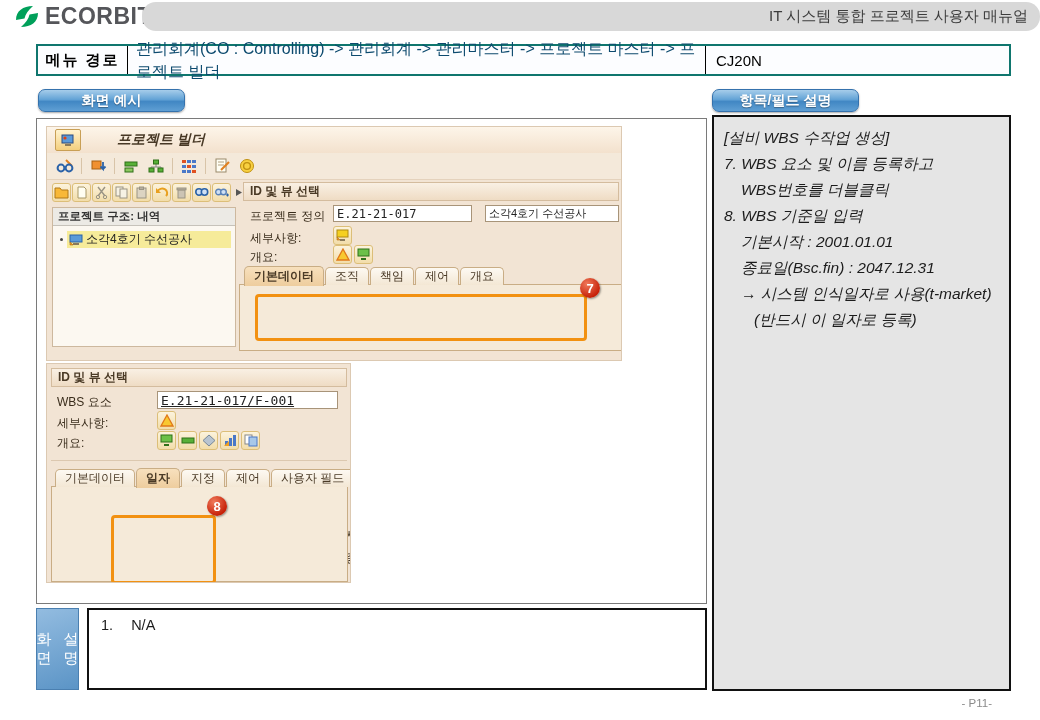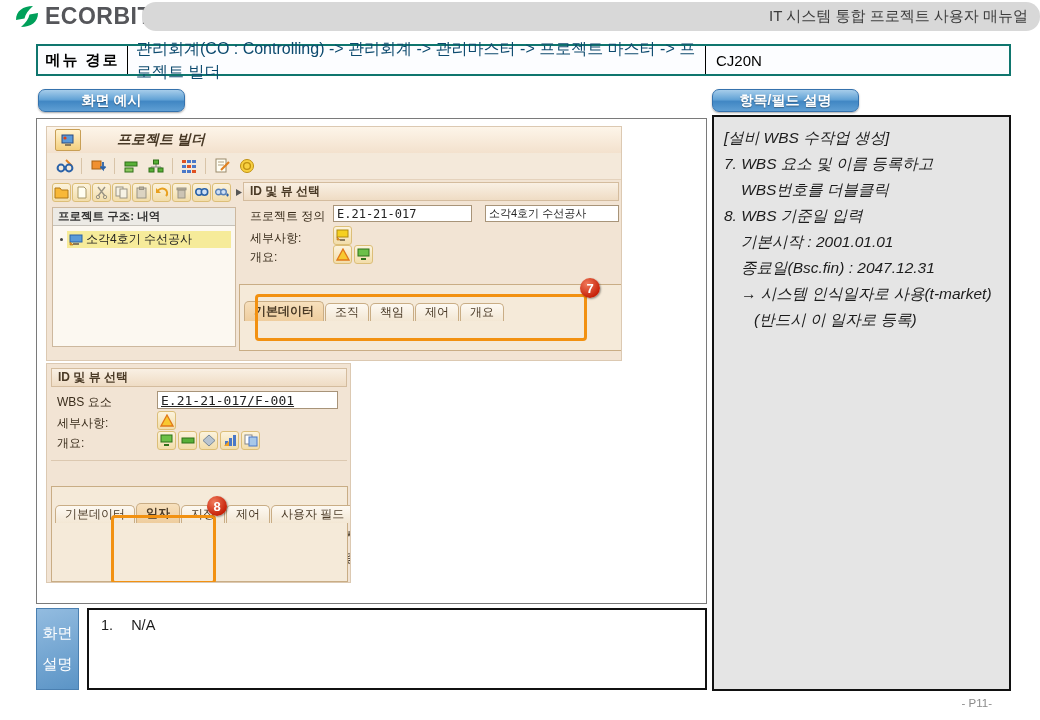--- a/index.html
+++ b/index.html
@@ -69,21 +69,21 @@
 
   .group-hdr { position:absolute; background:linear-gradient(#f9f0e4,#efdcc4); border:1px solid #d4bc9e;
                font-size:12px; font-weight:bold; color:#4a3a26; display:flex; align-items:center;
                padding-left:6px; box-sizing:border-box; }
   .frm-label { position:absolute; font-size:12px; color:#3a2d1c; white-space:nowrap; }
   .input { position:absolute; height:17px; background:#fff; border:1px solid #a89479; box-sizing:border-box;
            font-family:"DejaVu Sans Mono", monospace; font-size:12px; color:#222;
            display:flex; align-items:center; padding-left:3px; white-space:nowrap; overflow:hidden; }
   .input.yellow { background:#f6ef9c; }
 
-  .tabs { position:absolute; display:flex; align-items:flex-end; z-index:2;margin-top:36px; }
+  .tabs { position:absolute; display:flex; align-items:center; z-index:2; }
   .tab { height:17px; padding:0 9px; display:flex; align-items:center; font-size:12px; color:#4a3a26;
          background:linear-gradient(#fdf9f2,#f3e7d4); border:1px solid #c9ad85; border-bottom:none;
          border-radius:5px 5px 0 0; margin-right:1px; white-space:nowrap; }
   .tab.active { background:linear-gradient(#f7e0bd,#eecd9e); font-weight:bold; height:19px; }
   .tab-panel { position:absolute; background:#f5ead9; border:1px solid #c9ad85; box-sizing:border-box; z-index:1; }
 
   .thcell { position:absolute; height:15px; background:#e9e5df; border:1px solid #b8b4ac; box-sizing:border-box;
             font-size:10.5px; color:#333; display:flex; align-items:center; padding-left:3px; white-space:nowrap; }
   .tdcell { position:absolute; height:17px; background:#fff; border:1px solid #c0b4a2; box-sizing:border-box;
             font-size:11px; color:#222; display:flex; align-items:center; padding-left:3px; white-space:nowrap; }
@@ -93,21 +93,21 @@
   .hl-rect { position:absolute; border:3px solid #f29111; border-radius:4px; z-index:5; pointer-events:none; }
   .badge { position:absolute; width:20px; height:20px; border-radius:50%;
            background:radial-gradient(circle at 35% 30%, #f07a5a, #c62008 72%);
            color:#fff; font-weight:bold; font-size:13px; display:flex; align-items:center; justify-content:center;
            box-shadow:1px 1px 2px rgba(0,0,0,.4); z-index:6; }
 
   
   .desc-label-box { position:absolute; left:36px; top:608px; width:43px; height:82px;
                     background:linear-gradient(160deg,#93bce0,#5b94c6); border:1px solid #4a7fb0;
                     box-sizing:border-box; color:#fff; font-size:15px;
-                    display:flex; flex-direction:column; align-items:center; justify-content:center; gap:12px; }
+                    display:flex; align-items:center; justify-content:center; gap:12px; }
   .desc-box { position:absolute; left:87px; top:608px; width:620px; height:82px; border:2px solid #111;
               box-sizing:border-box; padding:7px 12px; font-size:14.5px; color:#1c1c1c; }
   .desc-box .num { margin-right:14px; }
   .page-num { position:absolute; right:48px; top:697px; font-size:11.5px; color:#8a8a8a; }
 
   svg { display:block; }
 </style>
 </head>
 <body>
 

